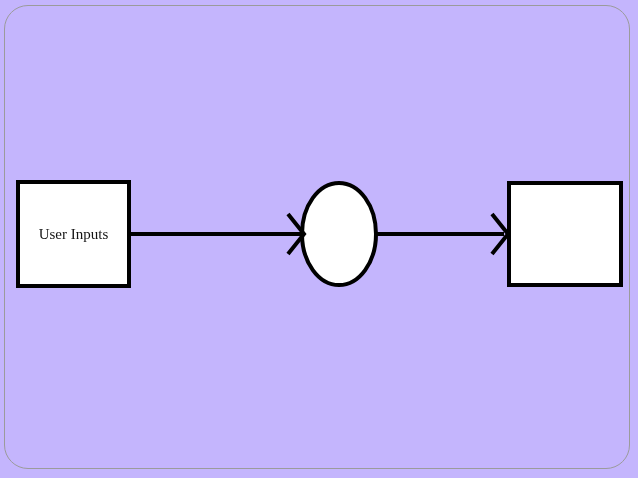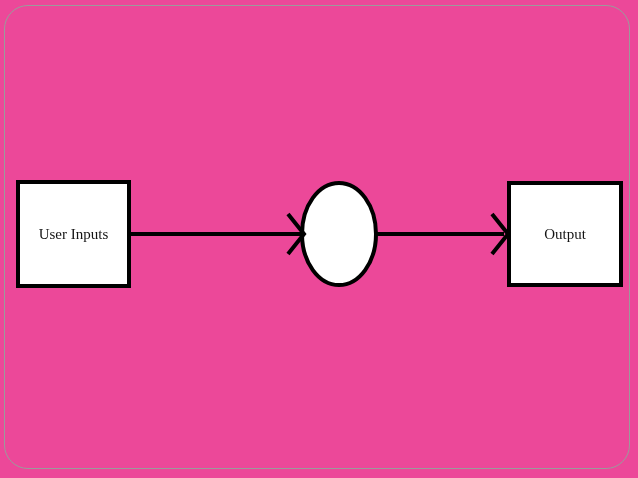--- a/index.html
+++ b/index.html
@@ -4,21 +4,21 @@
 <style>
   html, body {
     margin: 0;
     padding: 0;
     background: #ffffff;
   }
   .canvas {
     position: relative;
     width: 638px;
     height: 478px;
-    background: #ec4899;
+    background: #c4b5fd;
     font-family: "Liberation Serif", "DejaVu Serif", serif;
     overflow: hidden;
   }
   .slide-border {
     position: absolute;
     left: 4px;
     top: 5px;
     width: 626px;
     height: 464px;
     border: 1px solid #9b9b9b;
@@ -65,15 +65,14 @@
     <rect x="509" y="183" width="112" height="102" fill="#ffffff" stroke="#000000" stroke-width="4"></rect>
 
     <polyline points="288,214 304,234 288,254" fill="none" stroke="#000000" stroke-width="4"></polyline>
 
     <polyline points="492,214 508,234 492,254" fill="none" stroke="#000000" stroke-width="4"></polyline>
   </svg>
 
   <div class="node-label label-rect" style="left:16px; top:180px; width:115px; height:108px;">User Inputs</div>
 
 
-  <div class="node-label label-rect" style="left:507px; top:181px; width:116px; height:106px;">Output</div>
 
 </div>
 
 </body></html>

